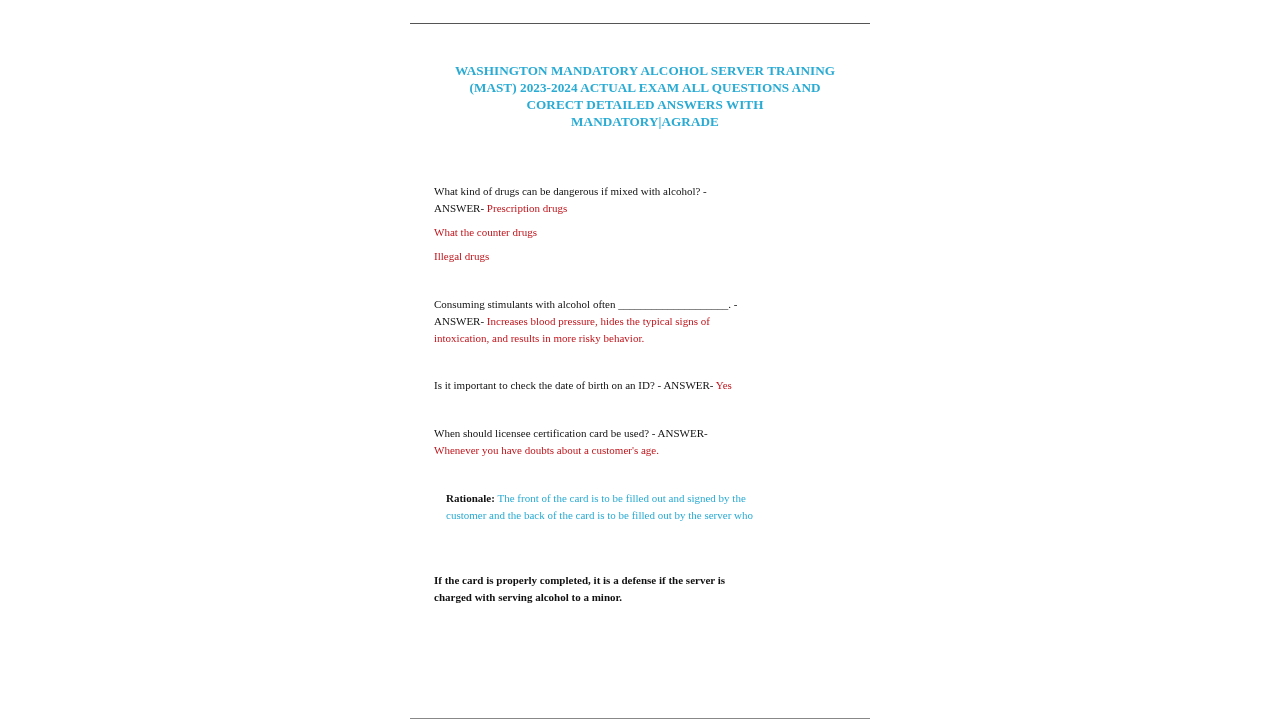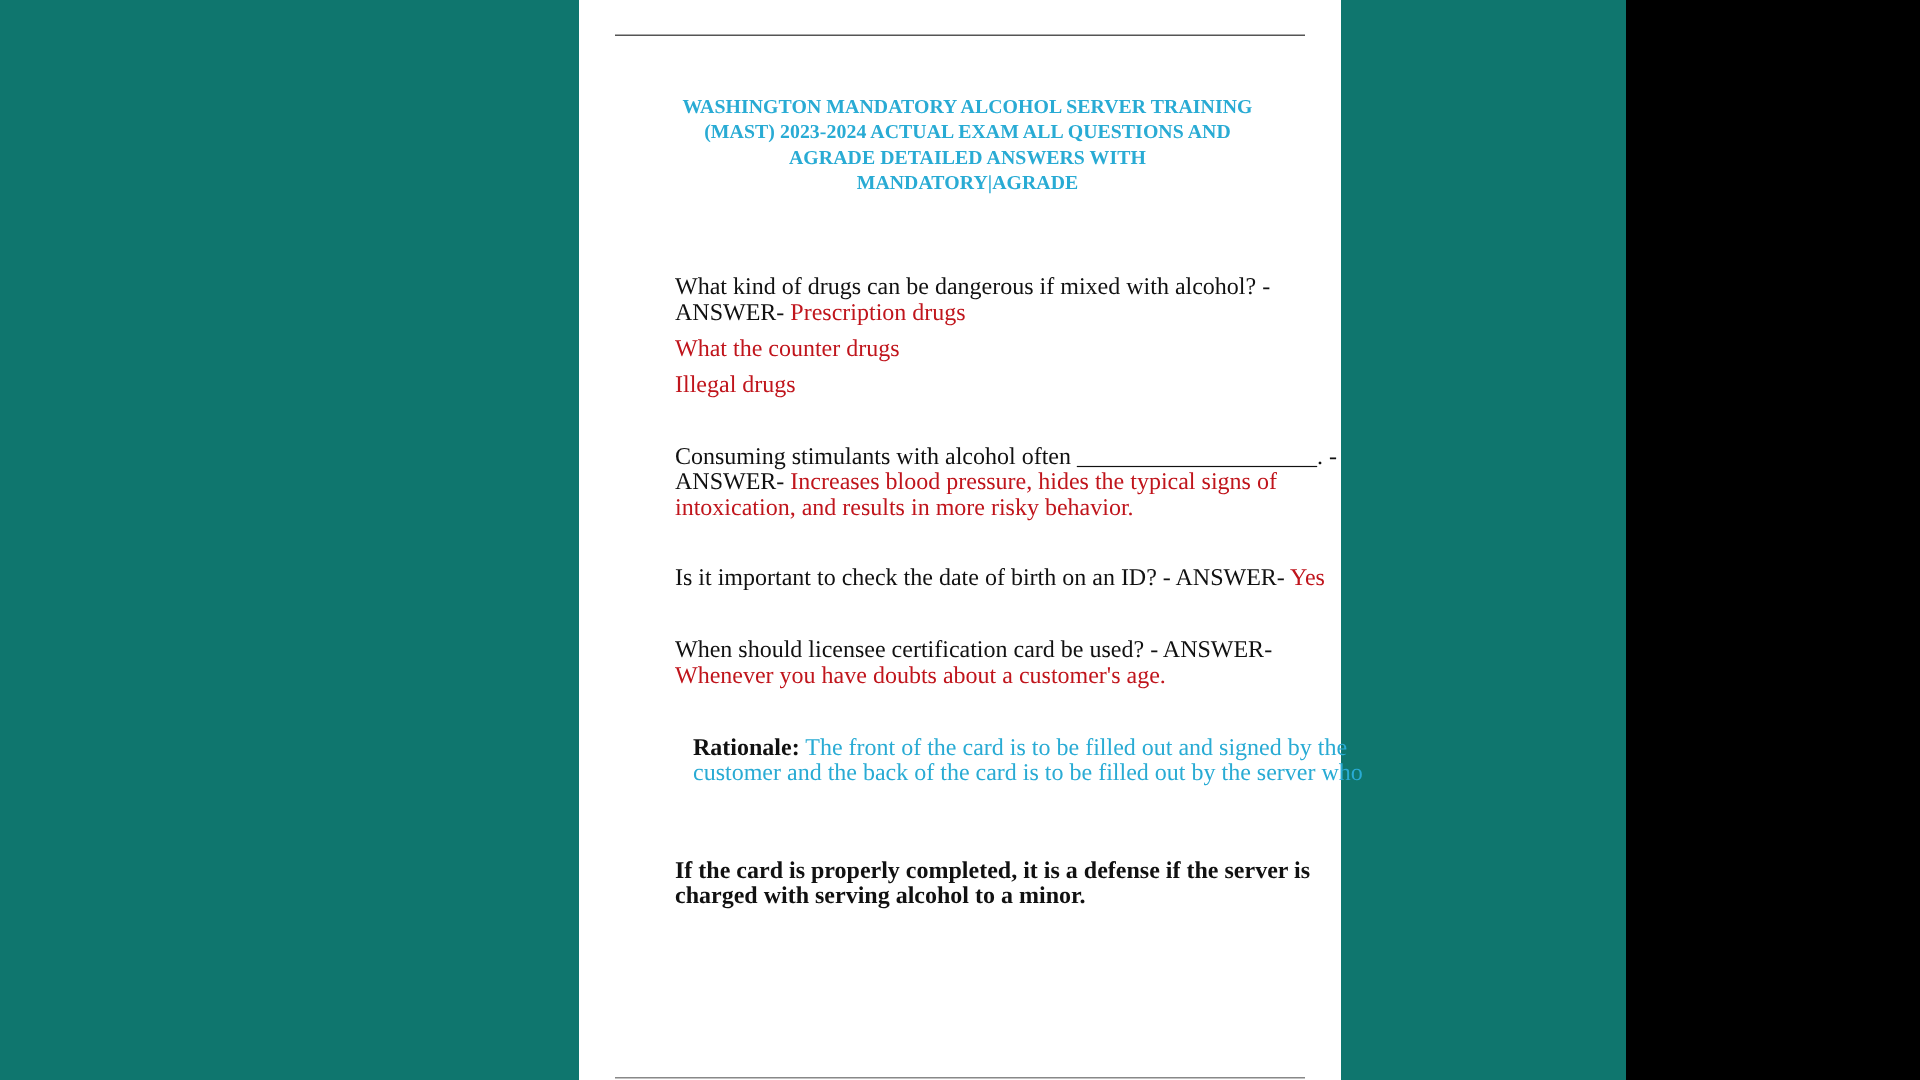--- a/index.html
+++ b/index.html
@@ -5,23 +5,23 @@
     html, body {
       margin: 0;
       padding: 0;
       width: 1280px;
       height: 720px;
       background: #000000;
       overflow: hidden;
     }
     .stage {
       position: relative;
-      width: 1084px;
+      width: 1280px;
       height: 720px;
-      background: #0f766e;
+      background: #ffffff;
     }
     .page {
       position: absolute;
       left: 386px;
       top: 0;
       width: 508px;
       height: 720px;
       background: #ffffff;
       font-family: "Liberation Serif", serif;
       color: #111111;
@@ -49,42 +49,42 @@
       width: 410px;
       text-align: center;
       font-weight: bold;
       font-size: 13.2px;
       line-height: 17px;
       color: #29abd4;
       letter-spacing: 0.05px;
     }
     .block {
       position: absolute;
-      left: 64px;
+      left: 48px;
       width: 390px;
-      font-size: 16px;
+      font-size: 11px;
       line-height: 17px;
     }
     .q { color: #111111; }
     .a { color: #c0151c; }
     .r { color: #29abd4; }
     .bold { font-weight: bold; color: #111111; }
     .line { display: block; white-space: nowrap; }
   </style>
 </head>
 <body>
 
 <div class="stage">
   <div class="page">
     <div class="rule-top"></div>
 
     <div class="title">
       <span class="line">WASHINGTON MANDATORY ALCOHOL SERVER TRAINING</span>
       <span class="line">(MAST) 2023-2024 ACTUAL EXAM ALL QUESTIONS AND</span>
-      <span class="line">AGRADE DETAILED ANSWERS WITH</span>
+      <span class="line">CORECT DETAILED ANSWERS WITH</span>
       <span class="line">MANDATORY|AGRADE</span>
     </div>
 
     <div class="block" style="top:183px;">
       <span class="line q">What kind of drugs can be dangerous if mixed with alcohol? -</span>
       <span class="line"><span class="q">ANSWER-</span> <span class="a">Prescription drugs</span></span>
     </div>
     <div class="block a" style="top:224px;">What the counter drugs</div>
     <div class="block a" style="top:248px;">Illegal drugs</div>
 

